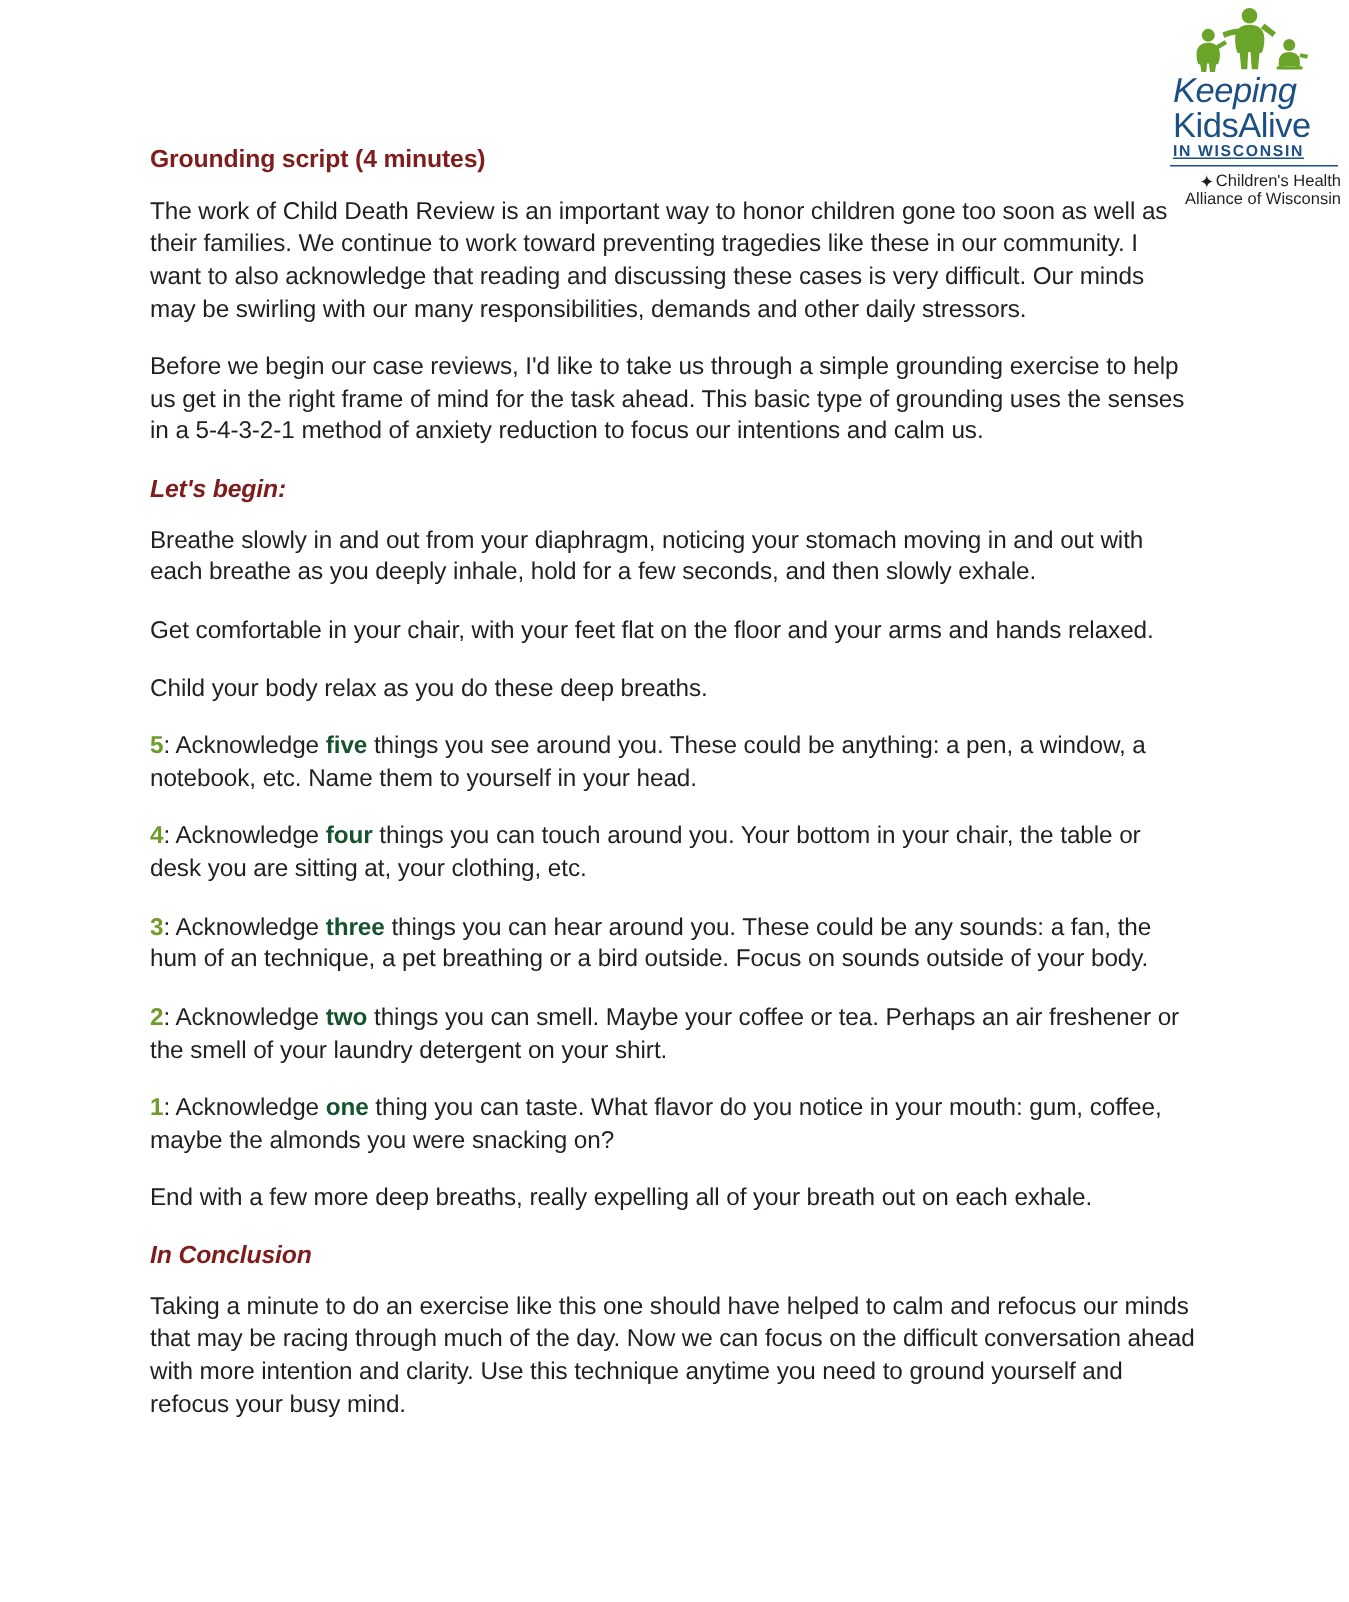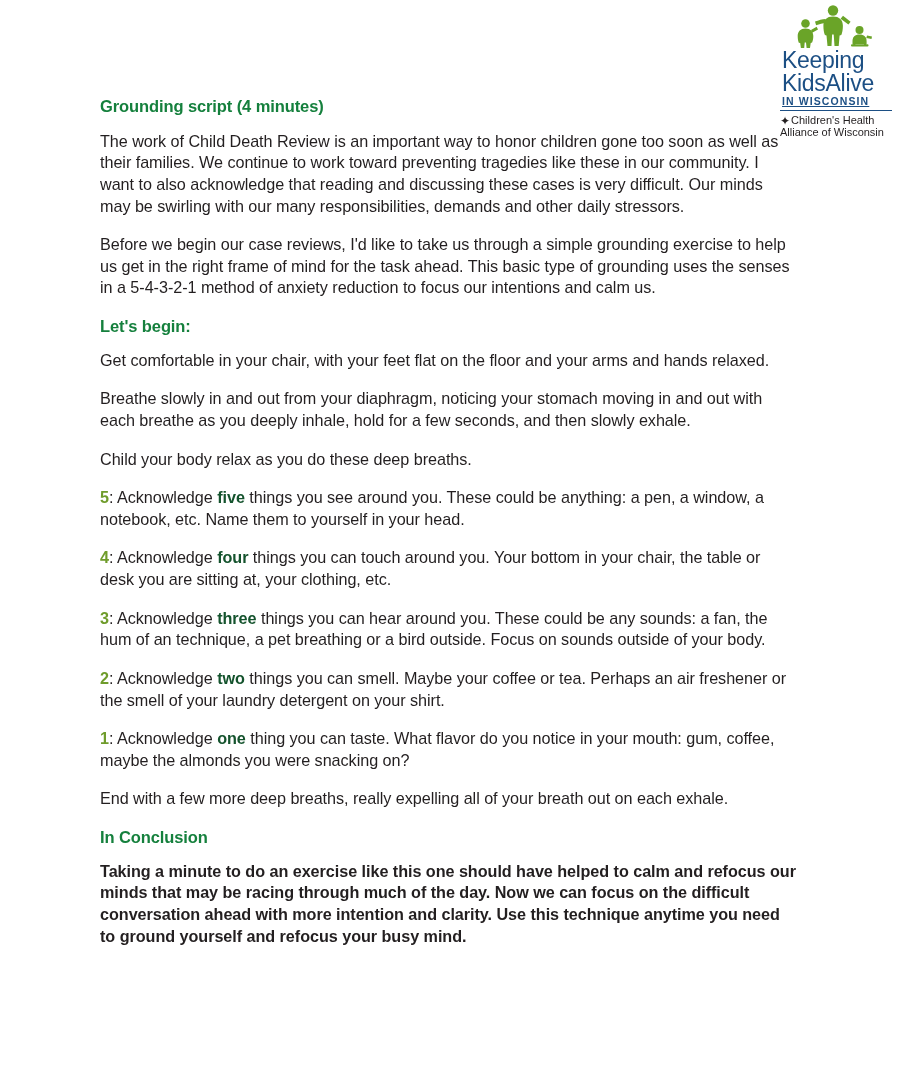--- a/index.html
+++ b/index.html
@@ -34,21 +34,21 @@
   .logo-word-kidsalive {
     font-family: "Liberation Sans", sans-serif;
     color: #1c4f84;
     font-weight: 400;
     letter-spacing: -0.3px;
     line-height: 0.98;
     display: block;
     text-align: left;
     padding-left: 10px;
   }
-  .logo-word-keeping { font-size: 23px; margin-top: 1px; }
+  .logo-word-keeping { font-size: 23px; margin-top: 1px; font-style: italic; }
   .logo-word-kidsalive { font-size: 23px; }
   .logo-word-wisconsin {
     display: block;
     text-align: left;
     padding-left: 10px;
     font-size: 10.5px;
     letter-spacing: 1.1px;
     color: #1c4f84;
     font-weight: 600;
     margin-top: 1px;
@@ -56,21 +56,21 @@
   }
   .logo-rule {
     height: 1px;
     background: #1c4f84;
     margin: 3px 2px 3px 8px;
   }
   .logo-alliance {
     font-size: 11px;
     color: #231f20;
     line-height: 1.12;
-    text-align: left;
+    text-align: right;
     padding-left: 8px;
     white-space: nowrap;
   }
   .logo-star {
     display: inline-block;
     color: #231f20;
     font-size: 12px;
     line-height: 1;
     transform: translateY(1px);
     margin-right: 1px;
@@ -80,37 +80,38 @@
   .doc {
     position: absolute;
     left: 100px;
     top: 96px;
     width: 697px;
   }
 
   h2.section-heading {
     font-size: 16.5px;
     font-weight: bold;
-    color: #15803d;
+    color: #7f1d1d;
     margin: 0 0 14px 0;
     letter-spacing: -0.1px;
     line-height: 1.25;
   }
   h2.section-heading.mid {
     margin-top: 12px;
     margin-bottom: 13px;
+    font-style: italic;
   }
   p.body-text {
     font-size: 16.2px;
     line-height: 1.335;
     margin: 0 0 17px 0;
     color: #231f20;
     letter-spacing: -0.05px;
   }
-  p.body-text:last-child { margin-bottom: 0; font-weight: bold; }
+  p.body-text:last-child { margin-bottom: 0; }
 
   .num {
     color: #6f9c2b;
     font-weight: bold;
   }
   .word {
     color: #14532d;
     font-weight: bold;
   }
 </style>
@@ -153,23 +154,23 @@
 <div class="doc">
 
   <h2 class="section-heading">Grounding script (4 minutes)</h2>
 
   <p class="body-text">The work of Child Death Review is an important way to honor children gone too soon as well as their families. We continue to work toward preventing tragedies like these in our community. I want to also acknowledge that reading and discussing these cases is very difficult. Our minds may be swirling with our many responsibilities, demands and other daily stressors.</p>
 
   <p class="body-text">Before we begin our case reviews, I'd like to take us through a simple grounding exercise to help us get in the right frame of mind for the task ahead. This basic type of grounding uses the senses in a 5-4-3-2-1 method of anxiety reduction to focus our intentions and calm us.</p>
 
   <h2 class="section-heading mid">Let's begin:</h2>
 
+  <p class="body-text">Breathe slowly in and out from your diaphragm, noticing your stomach moving in and out with each breathe as you deeply inhale, hold for a few seconds, and then slowly exhale.</p>
+
   <p class="body-text">Get comfortable in your chair, with your feet flat on the floor and your arms and hands relaxed.</p>
-
-  <p class="body-text">Breathe slowly in and out from your diaphragm, noticing your stomach moving in and out with each breathe as you deeply inhale, hold for a few seconds, and then slowly exhale.</p>
 
   <p class="body-text">Child your body relax as you do these deep breaths.</p>
 
 
   <p class="body-text"><span class="num">5</span><span>: Acknowledge </span><span class="word">five</span><span> things you see around you. These could be anything: a pen, a window, a notebook, etc. Name them to yourself in your head.</span></p>
 
   <p class="body-text"><span class="num">4</span><span>: Acknowledge </span><span class="word">four</span><span> things you can touch around you. Your bottom in your chair, the table or desk you are sitting at, your clothing, etc.</span></p>
 
   <p class="body-text"><span class="num">3</span><span>: Acknowledge </span><span class="word">three</span><span> things you can hear around you. These could be any sounds: a fan, the hum of an technique, a pet breathing or a bird outside. Focus on sounds outside of your body.</span></p>
 

